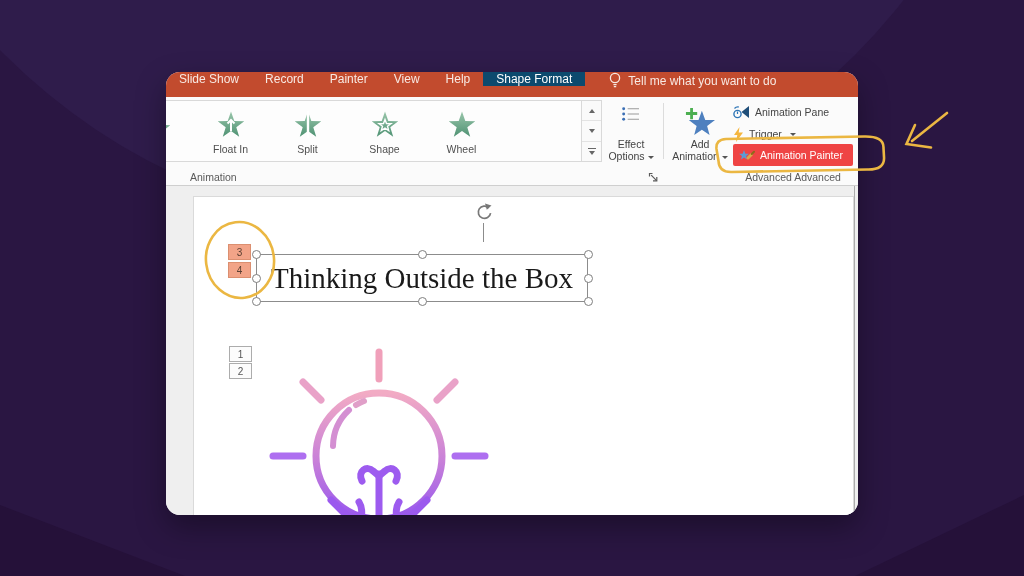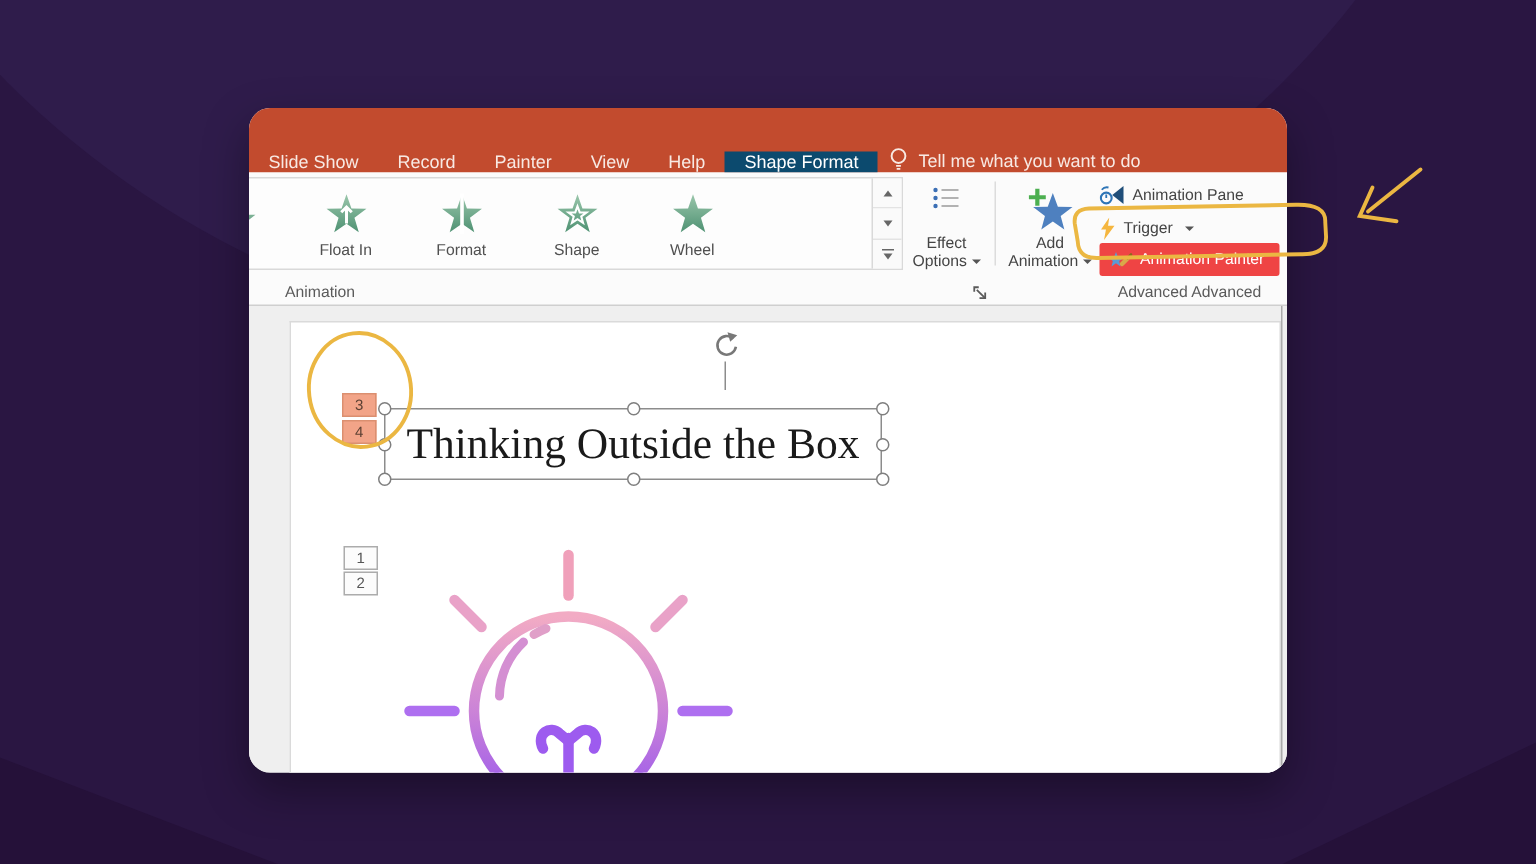--- a/index.html
+++ b/index.html
@@ -8,25 +8,25 @@
 
   
   .bg-svg { position:absolute; left:0; top:0; width:1024px; height:576px; z-index:0; }
 
   
   .window { position:absolute; left:166px; top:72px; width:692px; height:443px;
             background:#fff; border-radius:14px; overflow:hidden; z-index:2;
             box-shadow:0 12px 30px rgba(0,0,0,.35); }
 
   
-  .menubar { height:43px; background:#C24B2E; display:flex; align-items:flex-end;
+  .menubar { height:25px; background:#C24B2E; display:flex; align-items:flex-start;
              color:#F8E9E3; font-size:12px; white-space:nowrap; }
   .menubar .tab { padding:0 13px; display:flex; align-items:center; cursor:default; }
   .menubar .tab.active { background:#0c4a6e; color:#FFFFFF; }
-  .tellme { display:flex; align-items:center; gap:7px; padding:0 8px; }
+  .tellme { display:flex; align-items:center; gap:7px; padding:0 24px; }
 
   
   .ribbon { height:73px; background:#FBFBFB; position:relative; }
   .gallery { position:absolute; left:0; top:3px; width:436px; height:62px;
              background:#FDFDFD; border:1px solid #D9D9D9; border-left:none; }
   .gal-items { position:absolute; left:26px; top:0; height:100%; display:flex; }
   .gal-item { width:77px; display:flex; flex-direction:column; align-items:center;
               justify-content:flex-start; padding-top:8px; cursor:default;text-align:right; }
   .gal-item .lbl { font-size:10.5px; color:#505050; margin-top:3px; }
   .partial-star { position:absolute; left:-24px; top:12px; }
@@ -140,21 +140,21 @@
             <path d="M15 22 V11 M11.5 14.5 L15 11 L18.5 14.5" fill="none" stroke="#FFFFFF" stroke-width="2"></path>
           </svg>
           <span class="lbl">Float In</span>
         </div>
 
         <div class="gal-item">
           <svg width="30" height="31" viewBox="0 0 30 31">
             <polygon points="15,2.5 18.3,12 28.3,12.2 20.3,18.2 23.2,27.8 15,22.1 6.8,27.8 9.7,18.2 1.7,12.2 11.7,12" fill="url(#starGrad)"></polygon>
             <line x1="15" y1="2" x2="15" y2="29" stroke="#FFFFFF" stroke-width="2.4"></line>
           </svg>
-          <span class="lbl">Format</span>
+          <span class="lbl">Split</span>
         </div>
 
 
         <div class="gal-item">
           <svg width="30" height="31" viewBox="0 0 30 31">
             <polygon points="15,2.5 18.3,12 28.3,12.2 20.3,18.2 23.2,27.8 15,22.1 6.8,27.8 9.7,18.2 1.7,12.2 11.7,12" fill="url(#starGrad)"></polygon>
             <polygon points="15,10.5 16.5,14.6 21,14.7 17.5,17.3 18.7,21.6 15,19.1 11.3,21.6 12.5,17.3 9,14.7 13.5,14.6" fill="none" stroke="#FFFFFF" stroke-width="1.4"></polygon>
           </svg>
           <span class="lbl">Shape</span>
         </div>

